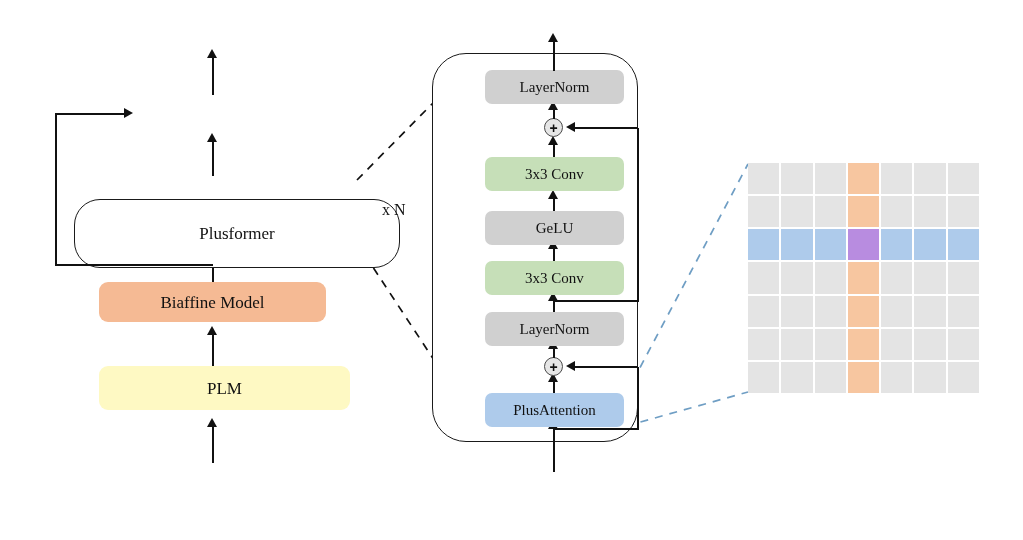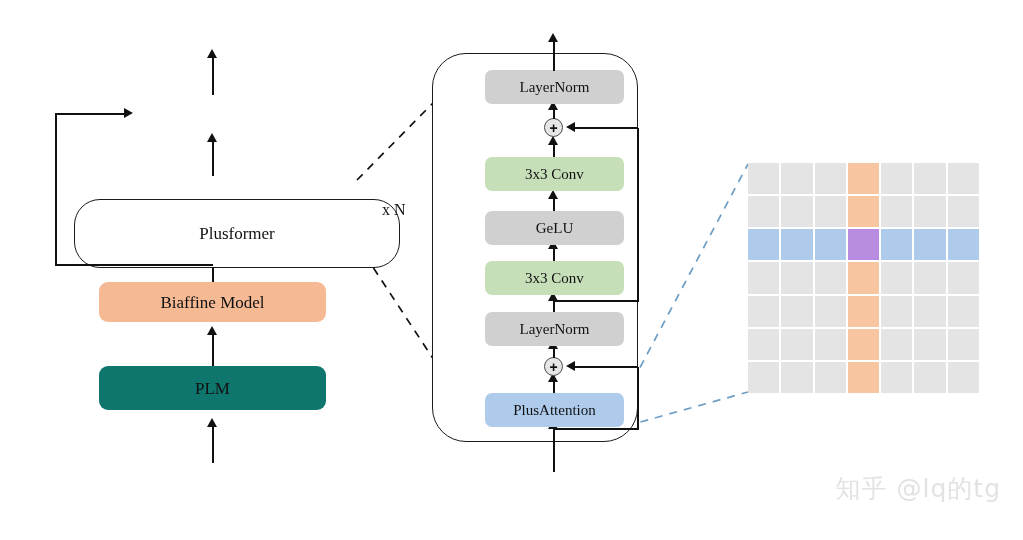--- a/index.html
+++ b/index.html
@@ -77,21 +77,21 @@
     <line x1="357" y1="180" x2="434" y2="102" stroke="#111" stroke-width="1.7" stroke-dasharray="8 7"></line>
     <line x1="357" y1="243" x2="434" y2="360" stroke="#111" stroke-width="1.7" stroke-dasharray="8 7"></line>
 
     <line x1="626" y1="394" x2="748" y2="164" stroke="#6f9ec4" stroke-width="1.7" stroke-dasharray="8 7"></line>
     <line x1="626" y1="426" x2="748" y2="392" stroke="#6f9ec4" stroke-width="1.7" stroke-dasharray="8 7"></line>
   </svg>
 
   <div class="wire v" style="left:212px;top:425px;height:38px;"></div>
   <div class="arrow-up" style="left:207px;top:418px;"></div>
 
-  <div class="blk" id="blk-plm" style="left:99px;top:366px;width:227px;height:44px;background:#0f766e;">
+  <div class="blk" id="blk-plm" style="left:99px;top:366px;width:251px;height:44px;background:#fef9c3;">
     <span>PLM</span>
   </div>
 
   <div class="wire v" style="left:212px;top:333px;height:33px;"></div>
   <div class="arrow-up" style="left:207px;top:326px;"></div>
 
   <div class="blk" id="blk-biaffine" style="left:99px;top:282px;width:227px;height:40px;background:#f5ba94;">
     <span>Biaffine Model</span>
   </div>
 
@@ -234,15 +234,14 @@
       <div class="cell"></div>
       <div class="cell"></div>
       <div class="cell"></div>
       <div class="cell"></div>
       <div class="cell col-hl"></div>
       <div class="cell"></div>
       <div class="cell"></div>
       <div class="cell"></div>
     </div>
 
-  <div id="watermark">知乎 @lq的tg</div>
 
 </div>
 
 </body></html>

